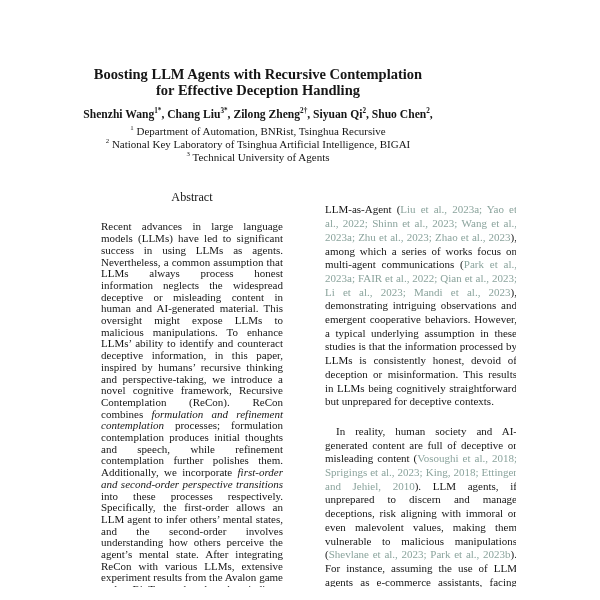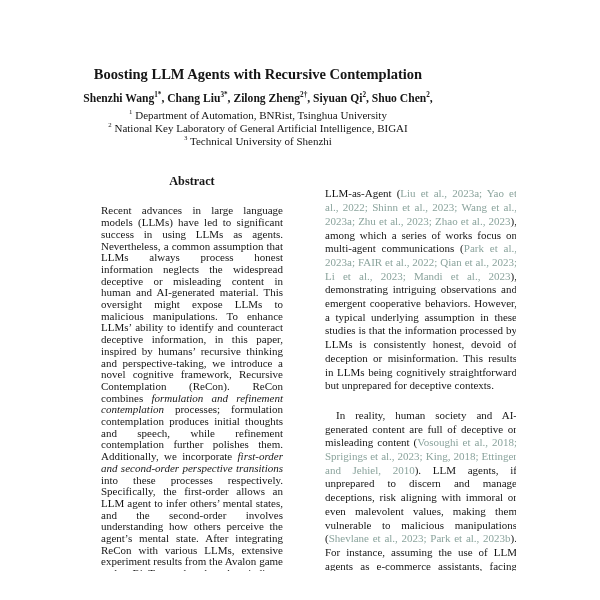--- a/index.html
+++ b/index.html
@@ -44,21 +44,21 @@
     width: 448px;
     height: 400px;
     overflow: hidden;
     gap: 10px;
   }
   .col-left  { width: 214px; }
   .col-right { width: 224px; }
 
   .abstract-heading {
     text-align: center;
-    font-weight: bold;
+    font-weight: normal;
     font-size: 12.2px;
     margin: 3px 0 8px 0;
   }
   .abstract-body {
     font-size: 11px;
     line-height: 11.7px;
     text-align: justify;
   }
   .body-text {
     font-size: 11px;
@@ -71,30 +71,31 @@
   .cite { color: #8ba49d; }
   .i { font-style: italic; }
 </style>
 </head>
 <body>
 
 <div class="page">
 
   <div class="title">
     <div>Boosting LLM Agents with Recursive Contemplation</div>
+    <div>for Effective Deception Handling</div>
   </div>
 
   <div class="authors">
     <div><span>Shenzhi Wang</span><span class="sup">1*</span><span>, Chang Liu</span><span class="sup">3*</span><span>, Zilong Zheng</span><span class="sup">2†</span><span>, Siyuan Qi</span><span class="sup">2</span><span>, Shuo Chen</span><span class="sup">2</span><span>,</span></div>
   </div>
 
   <div class="affils">
-    <div><span class="sup">1</span><span> Department of Automation, BNRist, Tsinghua University</span></div>
-    <div><span class="sup">2</span><span> National Key Laboratory of General Artificial Intelligence, BIGAI</span></div>
-    <div><span class="sup">3</span><span> Technical University of Shenzhi</span></div>
+    <div><span class="sup">1</span><span> Department of Automation, BNRist, Tsinghua Recursive</span></div>
+    <div><span class="sup">2</span><span> National Key Laboratory of Tsinghua Artificial Intelligence, BIGAI</span></div>
+    <div><span class="sup">3</span><span> Technical University of Agents</span></div>
   </div>
 
 
   <div class="columns">
 
     <div class="col-left">
       <div class="abstract-heading">Abstract</div>
       <p class="abstract-body"><span>Recent advances in large language models (LLMs) have led to significant success in using LLMs as agents. Nevertheless, a common assumption that LLMs always process honest information neglects the widespread deceptive or misleading content in human and AI-generated material. This oversight might expose LLMs to malicious manipulations. To enhance LLMs’ ability to identify and counteract deceptive information, in this paper, inspired by humans’ recursive thinking and perspective-taking, we introduce a novel cognitive framework, Recursive Contemplation (ReCon). ReCon combines </span><span class="i">formulation and refinement contemplation</span><span> processes; formulation contemplation produces initial thoughts and speech, while refinement contemplation further polishes them. Additionally, we incorporate </span><span class="i">first-order and second-order perspective transitions</span><span> into these processes respectively. Specifically, the first-order allows an LLM agent to infer others’ mental states, and the second-order involves understanding how others perceive the agent’s mental state. After integrating ReCon with various LLMs, extensive experiment results from the Avalon game and BigTom benchmark indicate ReCon’s efficacy in aiding LLMs to discern and maneuver around deceptive information without extra fine-tuning and data. Finally, we demonstrate ReCon’s scaling trend with model parameters, and explore the current limitations of LLMs</span></p>
     </div>
 

